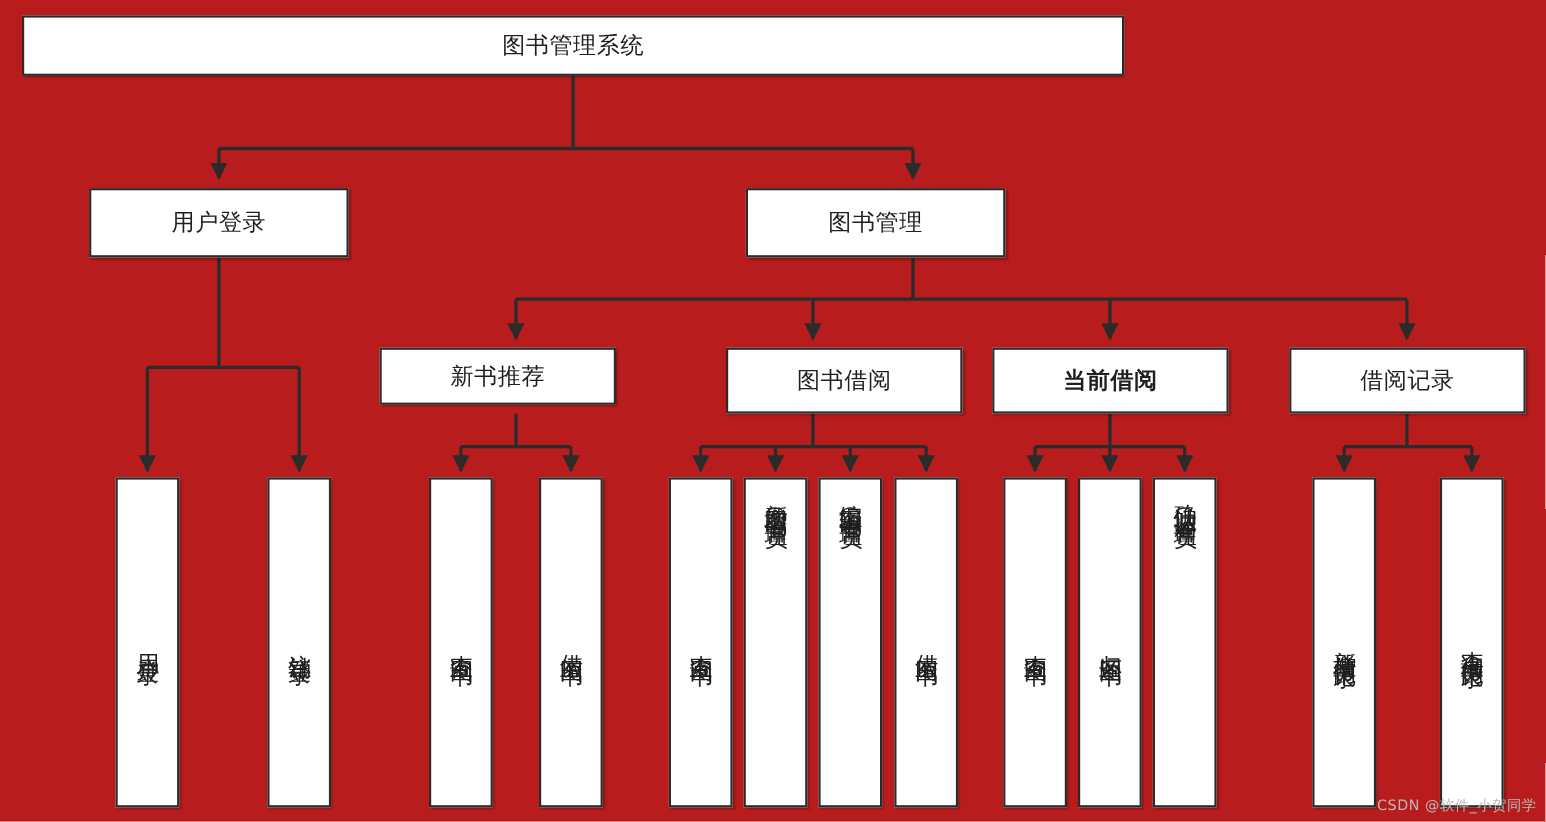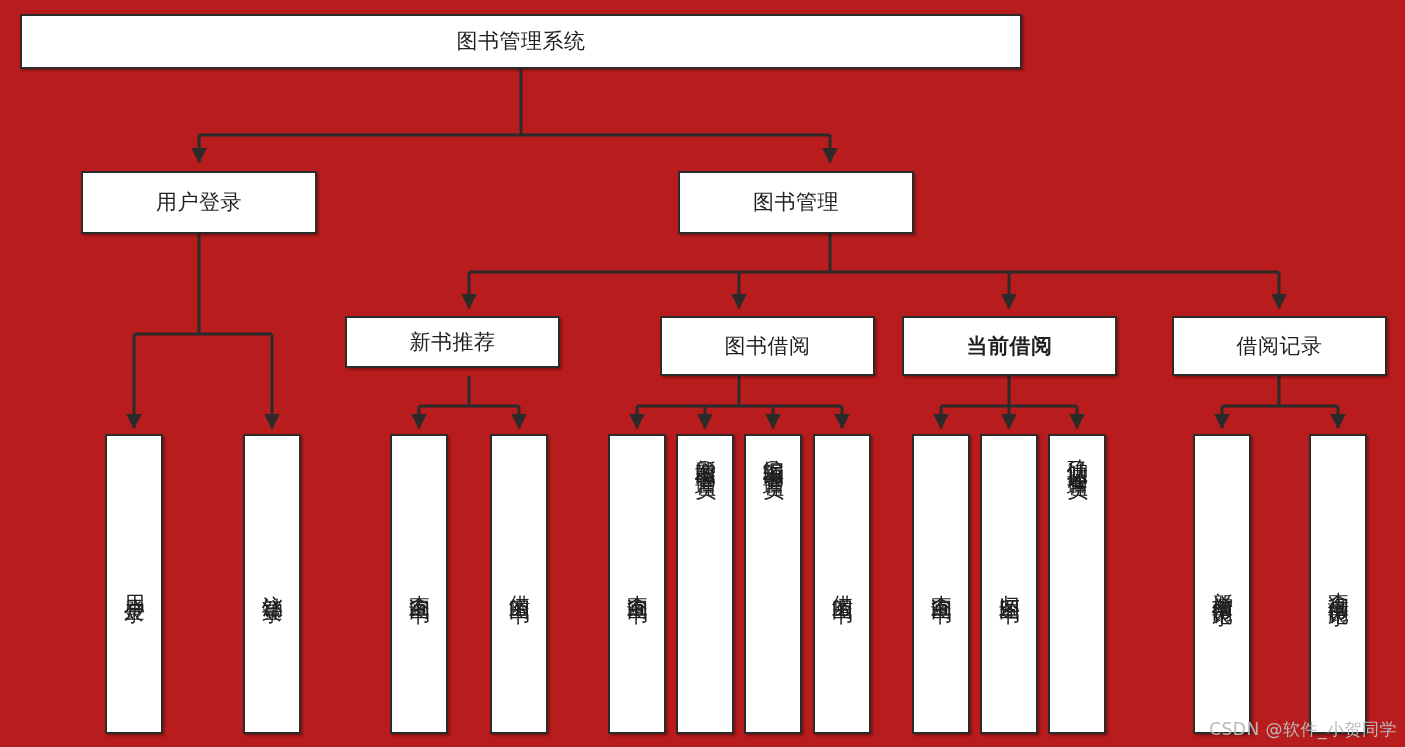--- a/index.html
+++ b/index.html
@@ -55,21 +55,21 @@
     line-height: 1;
   }
   .node.vertical.centered {
     align-items: center;
     padding-top: 0;
   }
   #watermark {
     position: absolute;
     right: 8px;
     bottom: 6px;
-    font-size: 17px;
+    font-size: 13px;
     color: #b9b9b9;
     letter-spacing: 0.5px;
     white-space: nowrap;
   }
 </style>
 </head>
 <body>
 
 <div id="canvas">
 

